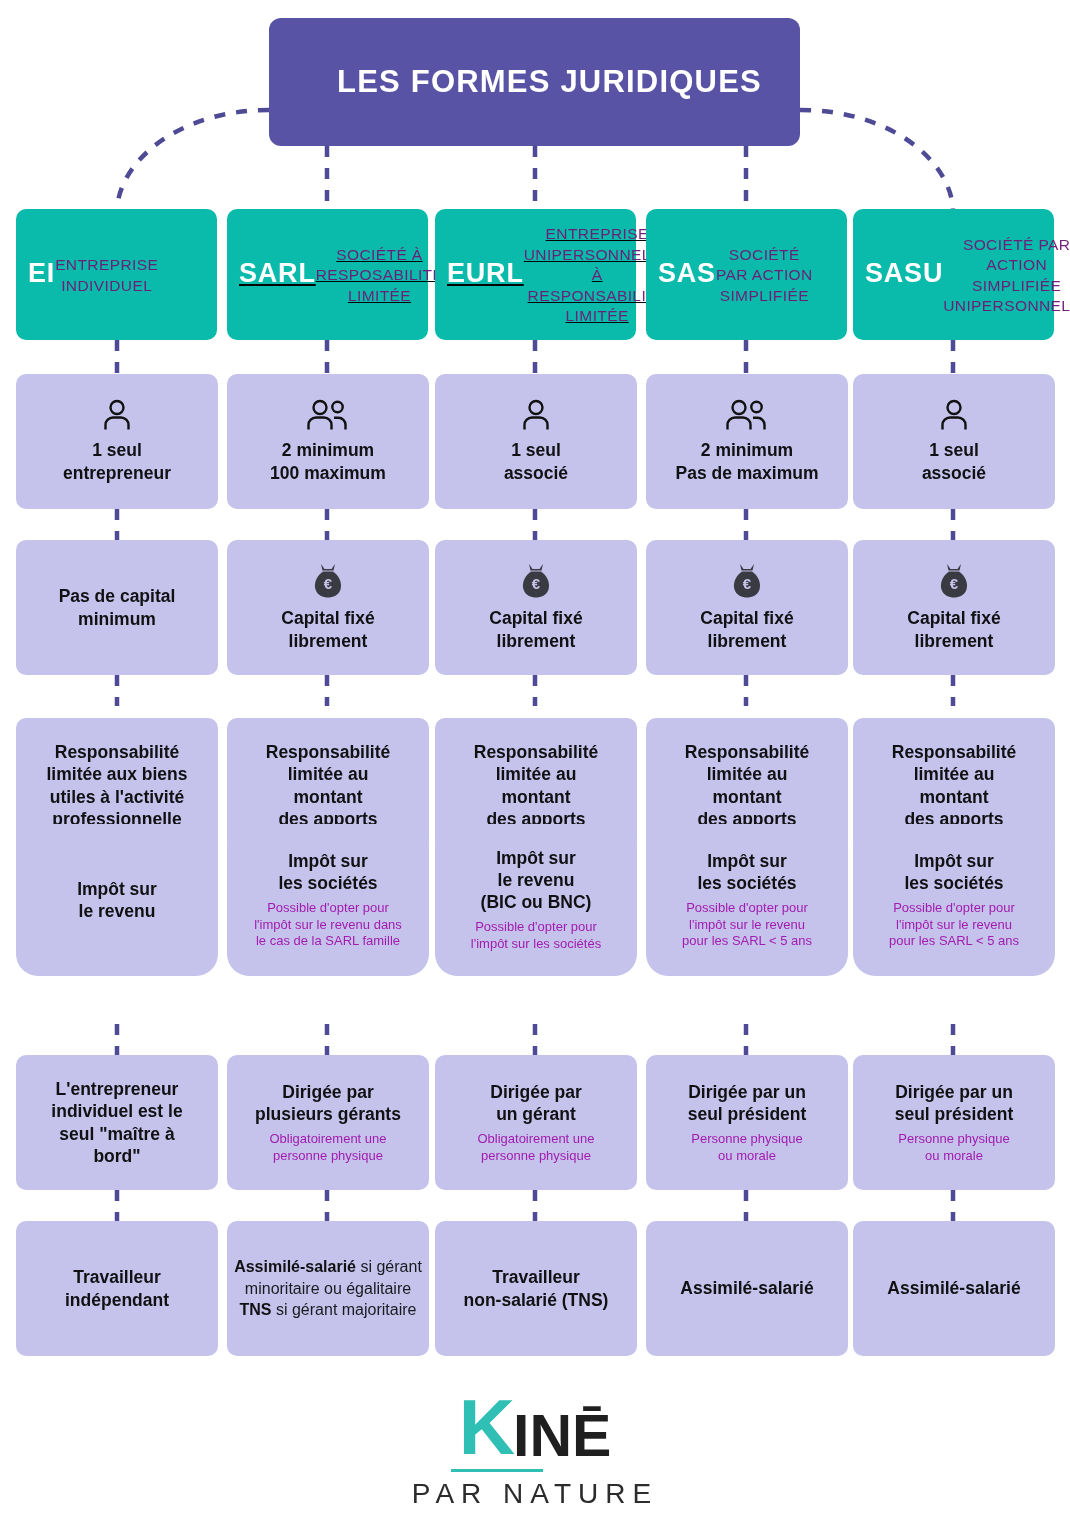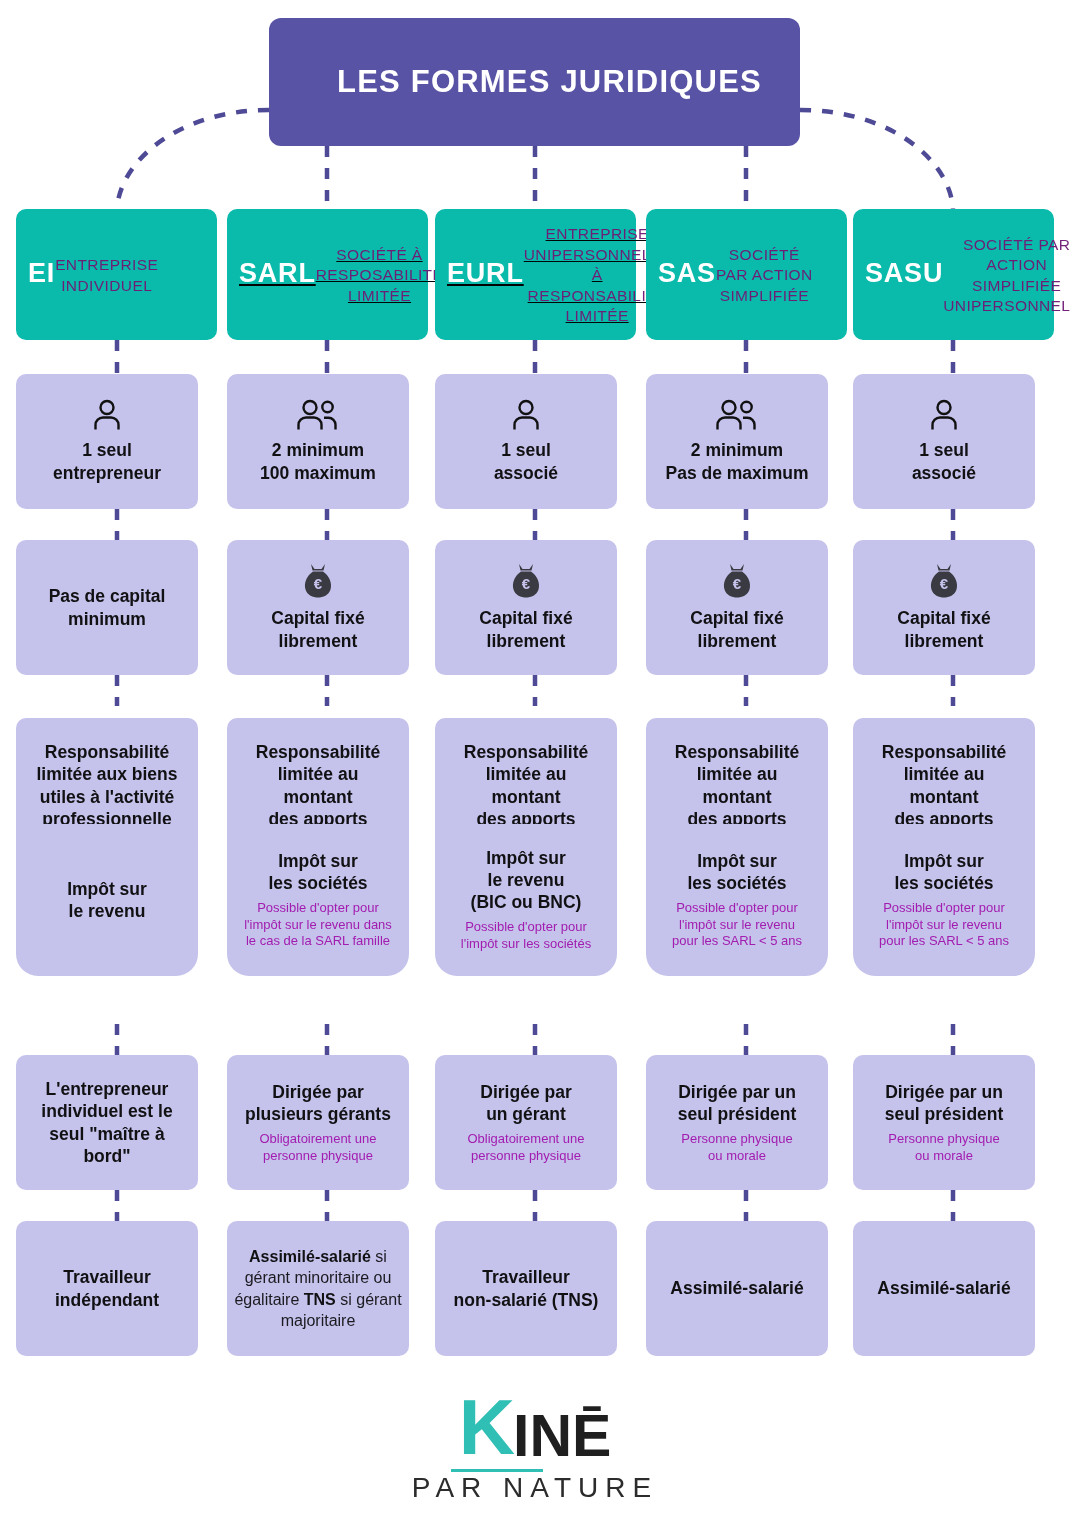--- a/index.html
+++ b/index.html
@@ -108,21 +108,21 @@
     opacity: 0.97;
   }
 
   
   .head-h1 { height: 131px; }
   .head-h2 { height: 131px; text-decoration: underline; }
 
   
   .cell {
     position: absolute;
-    width: 182px;
+    width: 202px;
     background: #C5C3EB;
     border-radius: 10px;
     display: flex;
     flex-direction: column;
     align-items: center;
     justify-content: center;
     padding: 16px 7px;
     text-align: center;
   }
 
@@ -200,20 +200,21 @@
     width: 92px;
     height: 3px;
     background: #2FBFB4;
     margin: 3px 0 0 -76px;
   }
   .logo-tag {
     color: #2c2c2c;
     font-size: 28px;
     font-weight: normal;
     letter-spacing: 7px;
+    margin-top: 6px;
     font-family: "Liberation Sans", sans-serif;
   }
 </style>
 </head>
 <body>
 
 <div id="page">
 
   <svg id="connectors" viewBox="0 0 1070 1536">
     <g stroke="#4F4A96" stroke-width="4.5" fill="none" stroke-dasharray="11 11" stroke-linecap="butt">

